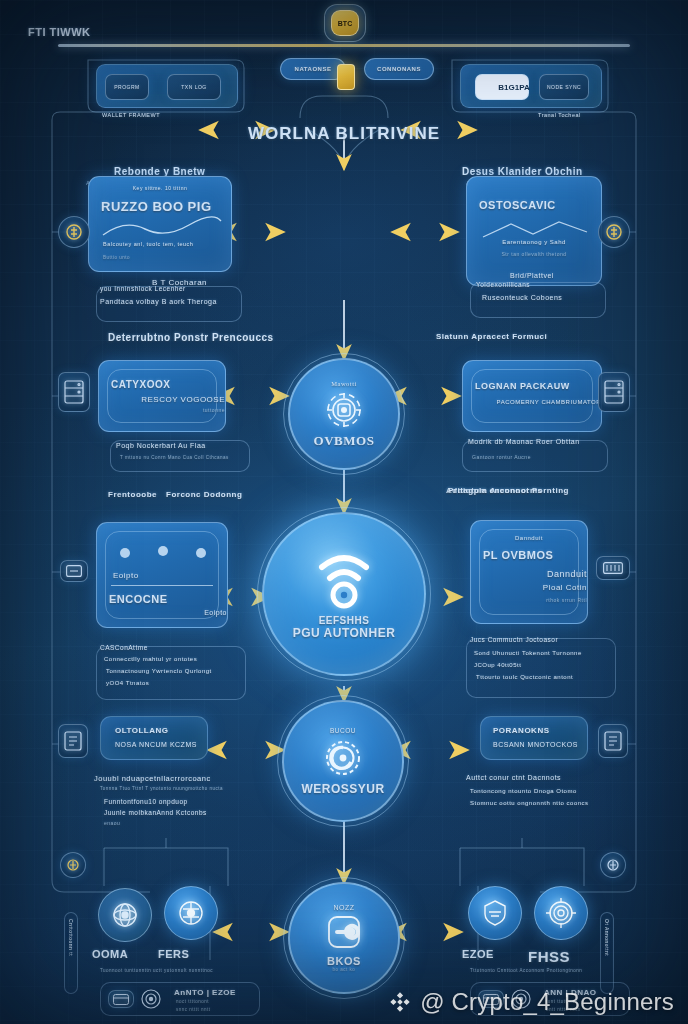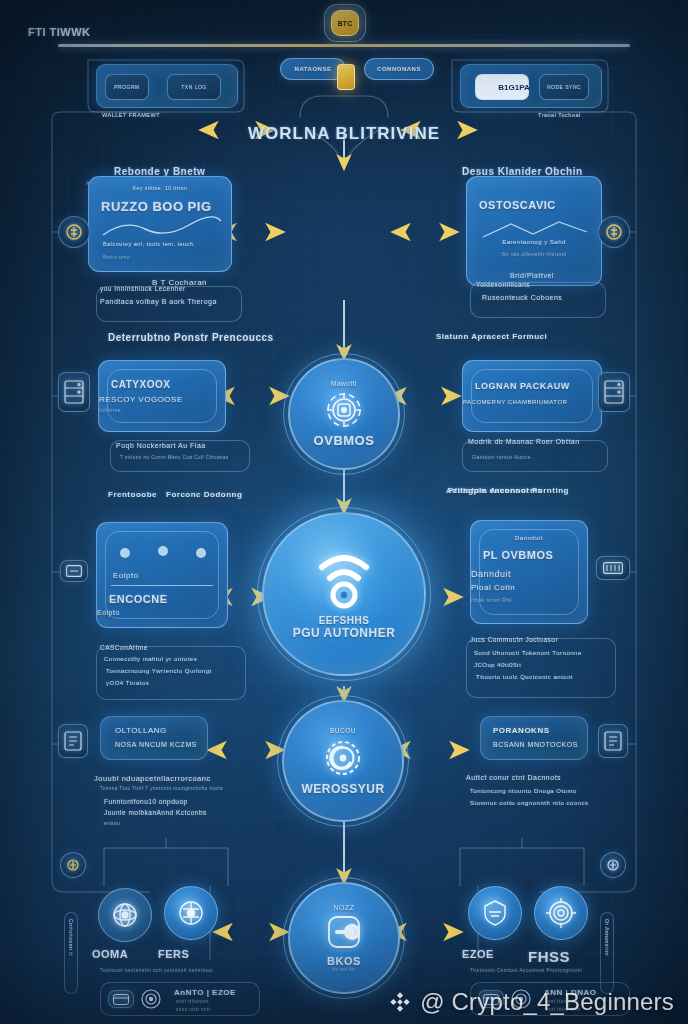--- a/index.html
+++ b/index.html
@@ -66,21 +66,21 @@
   .card.dark {
     background: linear-gradient(160deg, #1d5c9b 0%, #18507f 55%, #154568 100%);
     border-color: rgba(150,200,245,0.40);
   }
   .card .inner-frame {
     position: absolute; inset: 8px;
     border: 1px solid rgba(190,225,255,0.35);
     border-radius: 14px;
   }
   .card-title { position: absolute; left: 12px; right: 0; text-align: left; font-weight: 700; }
-  .card-sub   { position: absolute; left: 0; right: 0; text-align: left; }
+  .card-sub   { position: absolute; left: 0; right: 0; text-align: right; }
 
   
   .node {
     position: absolute;
     border-radius: 50%;
     display: flex; flex-direction: column;
     align-items: center; justify-content: center;
     background: radial-gradient(circle at 42% 33%, #4ea3e8 0%, #2b7ec9 38%, #1f66ab 68%, #17507f 100%);
     border: 2px solid rgba(185,226,255,0.55);
     box-shadow: 0 0 26px rgba(60,150,225,0.55), inset 0 0 34px rgba(150,210,255,0.22);
@@ -343,21 +343,21 @@
     </svg>
     <div class="t" style="position:absolute; left:0; right:0; top:62px; text-align:center; font-size:6px;">Earentaonog y Sahd</div>
     <div class="t dim" style="position:absolute; left:0; right:0; top:74px; text-align:center; font-size:5px;">Str tan ollevalth thetond</div>
   </div>
   <div class="t" style="position:absolute; left:510px; top:272px; font-size:7px;">Brid/Plattvel</div>
   <div class="panel" style="left:470px; top:282px; width:136px; height:36px;"></div>
   <div class="t" style="position:absolute; left:476px; top:281px; font-size:6.5px;">Yoldexonillicans</div>
   <div class="t" style="position:absolute; left:482px; top:294px; font-size:7px;">Ruseonteuck Coboens</div>
   <div class="heading t" style="left:436px; top:332px; font-size:8px;">Slatunn Apracect Formuci</div>
 
-  <div class="node" style="left:288px; top:358px; width:112px; height:112px;">
+  <div class="node" style="left:288px; top:358px; width:112px; height:112px;font-family:Liberation Serif, serif;">
     <div class="ring"></div>
     <div class="t" style="font-size:6.5px;">Mawotti</div>
     <div class="glyph">
       <svg width="46" height="46" viewBox="0 0 46 46" fill="none" stroke="#eaf6ff" stroke-width="1.6">
         <circle cx="23" cy="23" r="16" stroke-dasharray="6 4"></circle>
         <circle cx="23" cy="23" r="11"></circle>
         <rect x="17" y="17" width="12" height="12" rx="2.5"></rect>
         <circle cx="23" cy="23" r="3" fill="#eaf6ff" stroke="none"></circle>
         <path d="M23 6v5M23 35v5M6 23h5M35 23h5"></path>
       </svg>
@@ -444,21 +444,21 @@
         <circle cx="24" cy="24" r="16" stroke-dasharray="4 3"></circle>
         <circle cx="24" cy="24" r="10.5"></circle>
         <path d="M24 13.5 A10.5 10.5 0 1 0 32 28" stroke-width="3.4"></path>
         <circle cx="24" cy="24" r="3.4" fill="#eaf6ff" stroke="none"></circle>
       </svg>
     </div>
     <div class="t" style="font-size:12px; font-weight:700;">WEROSSYUR</div>
   </div>
 
   <div class="card dark" style="left:100px; top:716px; width:108px; height:44px;">
-    <div class="t" style="position:absolute; left:14px; top:9px; font-size:8px; font-weight:400;">OLTOLLANG</div>
+    <div class="t" style="position:absolute; left:14px; top:9px; font-size:8px; font-weight:700;">OLTOLLANG</div>
     <div class="t" style="position:absolute; left:14px; top:24px; font-size:7px;">NOSA NNCUM  KCZMS</div>
   </div>
   <div class="t" style="position:absolute; left:94px; top:774px; font-size:7.5px;">Jouubl nduapcetnllacrrorcoanc</div>
   <div class="t dim" style="position:absolute; left:100px; top:786px; font-size:4.5px;">Tonnna Ttuo Tttnf T  ynotonto nuungmottcho nucta</div>
   <div class="t" style="position:absolute; left:104px; top:798px; font-size:6.5px;">Funntontfonu10 onpduop</div>
   <div class="t" style="position:absolute; left:104px; top:809px; font-size:6.5px;">Juunle molbkanAnnd Kctconbs</div>
   <div class="t dim" style="position:absolute; left:104px; top:820px; font-size:5px;">enaou</div>
 
   <div class="card dark" style="left:480px; top:716px; width:108px; height:44px;">
     <div class="t" style="position:absolute; left:12px; top:9px; font-size:8px; font-weight:700;">PORANOKNS</div>

